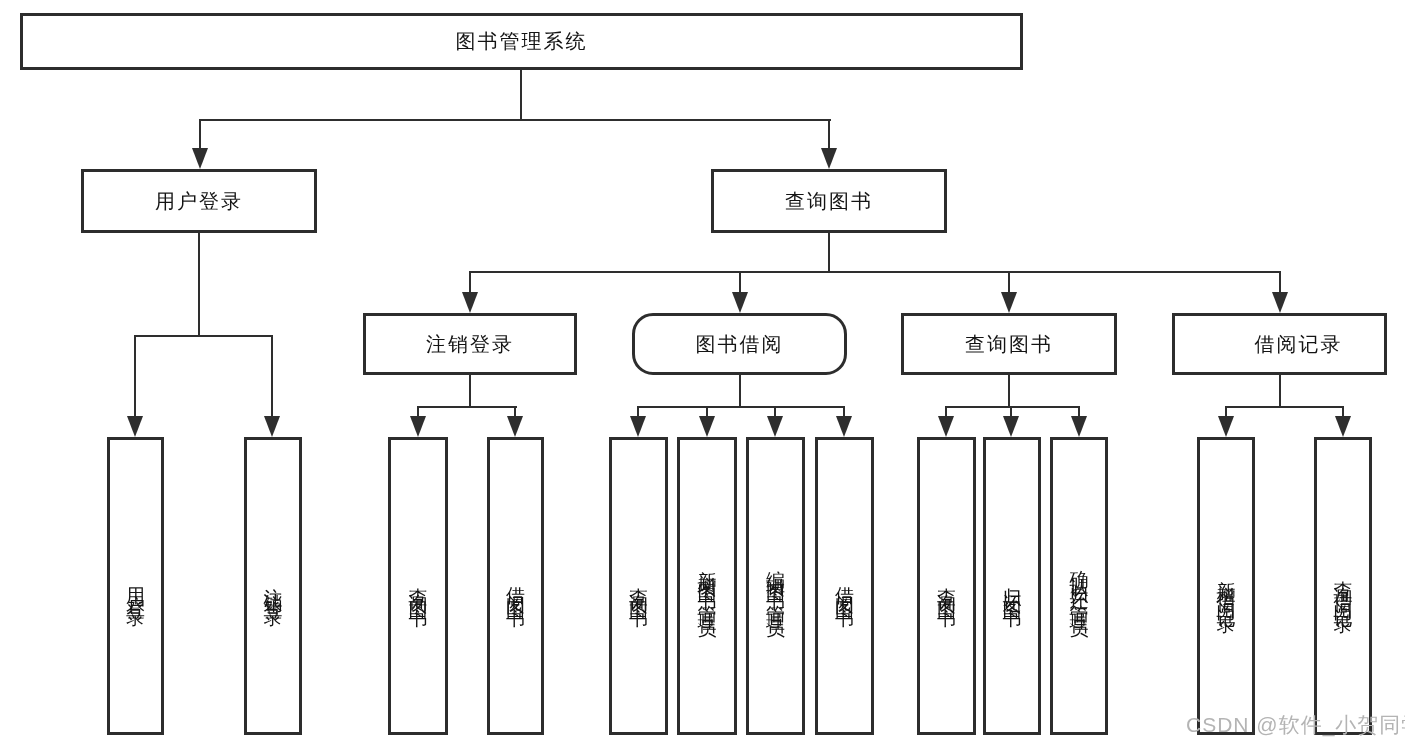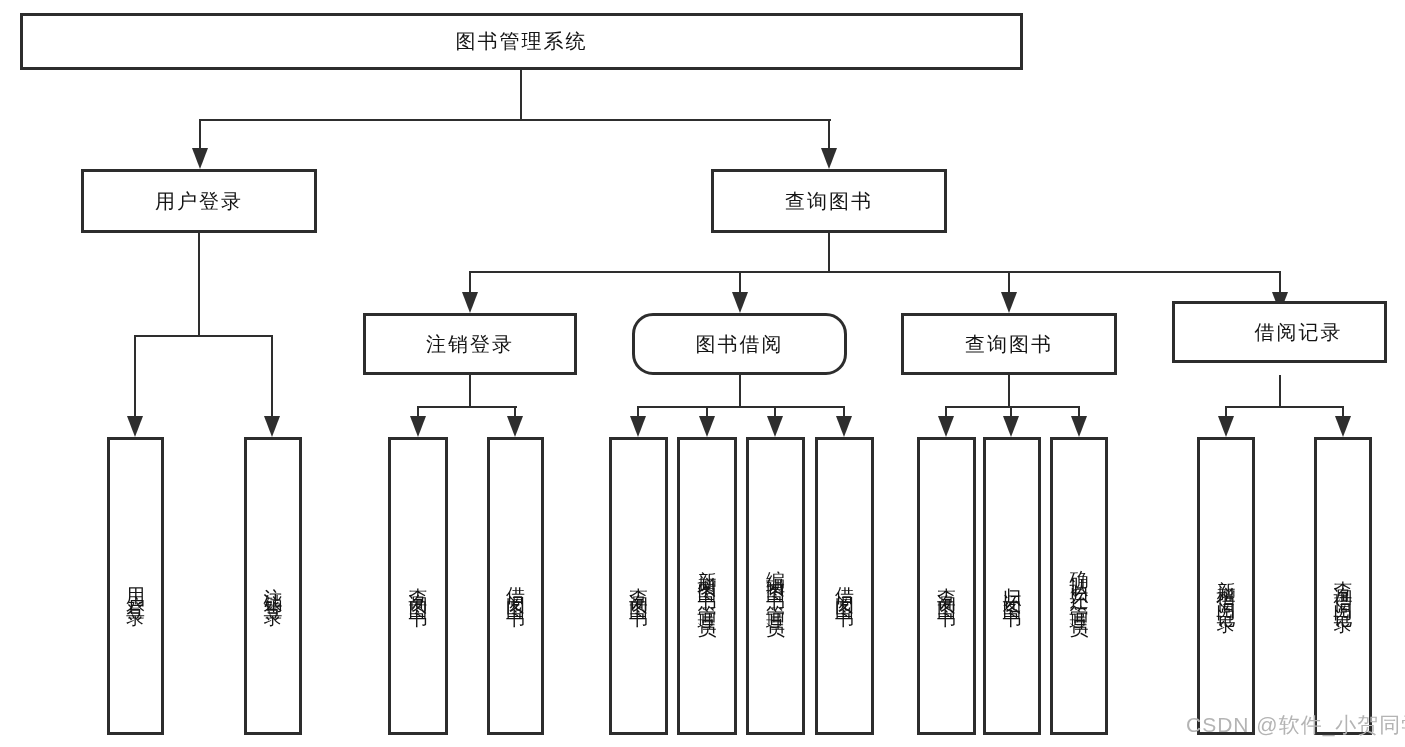--- a/index.html
+++ b/index.html
@@ -58,21 +58,21 @@
   <div class="vline" style="left:739px;top:271px;height:26px;"></div>
   <div class="ah" style="left:732px;top:292px;"></div>
   <div class="vline" style="left:1008px;top:271px;height:26px;"></div>
   <div class="ah" style="left:1001px;top:292px;"></div>
   <div class="vline" style="left:1279px;top:271px;height:26px;"></div>
   <div class="ah" style="left:1272px;top:292px;"></div>
 
   <div class="node" style="left:363px;top:313px;width:214px;height:62px;">注销登录</div>
   <div class="node" style="left:632px;top:313px;width:215px;height:62px;border-radius:21px;">图书借阅</div>
   <div class="node" style="left:901px;top:313px;width:216px;height:62px;">查询图书</div>
-  <div class="node" style="left:1172px;top:301px;width:215px;height:62px;padding-left:38px;">借阅记录</div>
+  <div class="node" style="left:1172px;top:313px;width:215px;height:62px;padding-left:38px;">借阅记录</div>
 
   <div class="vline" style="left:469px;top:375px;height:33px;"></div>
   <div class="hline" style="left:417px;top:406px;width:100px;"></div>
   <div class="vline" style="left:417px;top:406px;height:14px;"></div>
   <div class="ah" style="left:410px;top:416px;"></div>
   <div class="vline" style="left:514px;top:406px;height:14px;"></div>
   <div class="ah" style="left:507px;top:416px;"></div>
 
   <div class="vline" style="left:739px;top:375px;height:33px;"></div>
   <div class="hline" style="left:637px;top:406px;width:208px;"></div>

